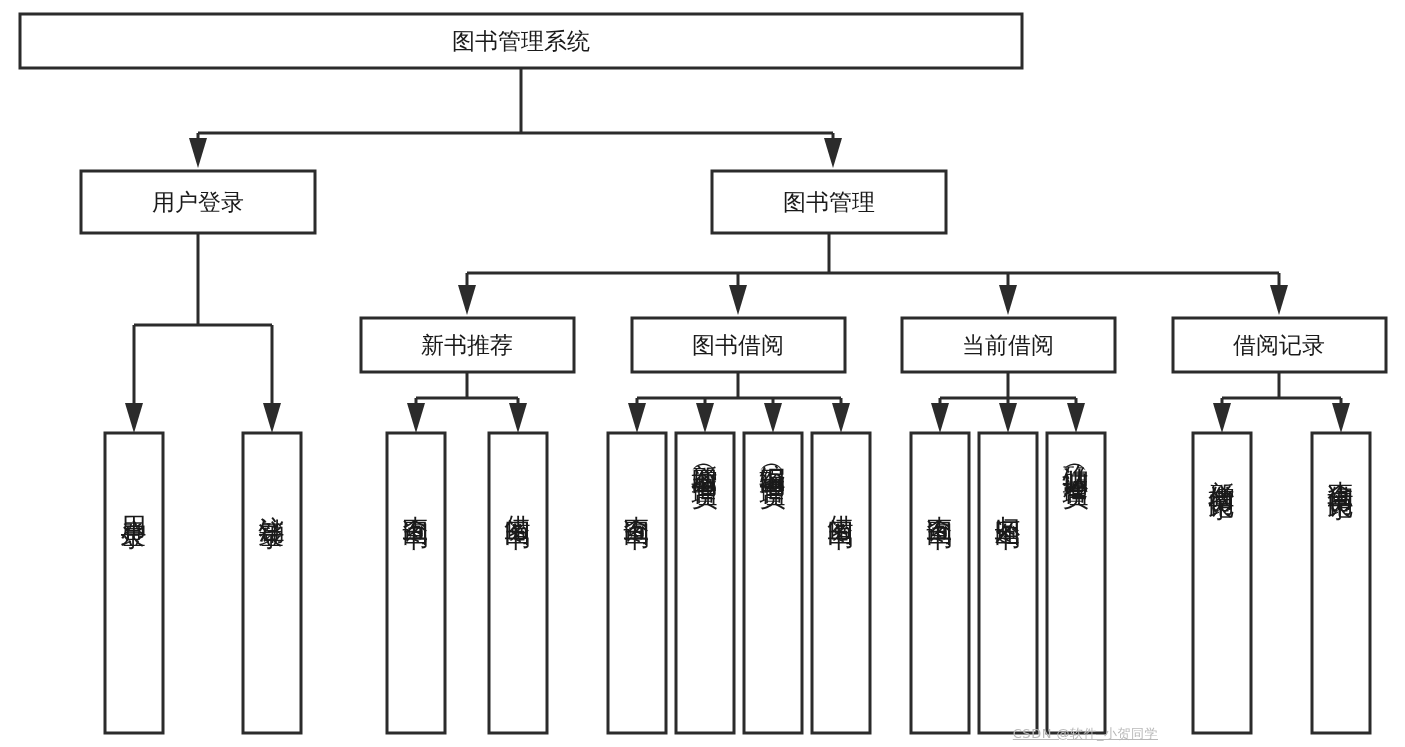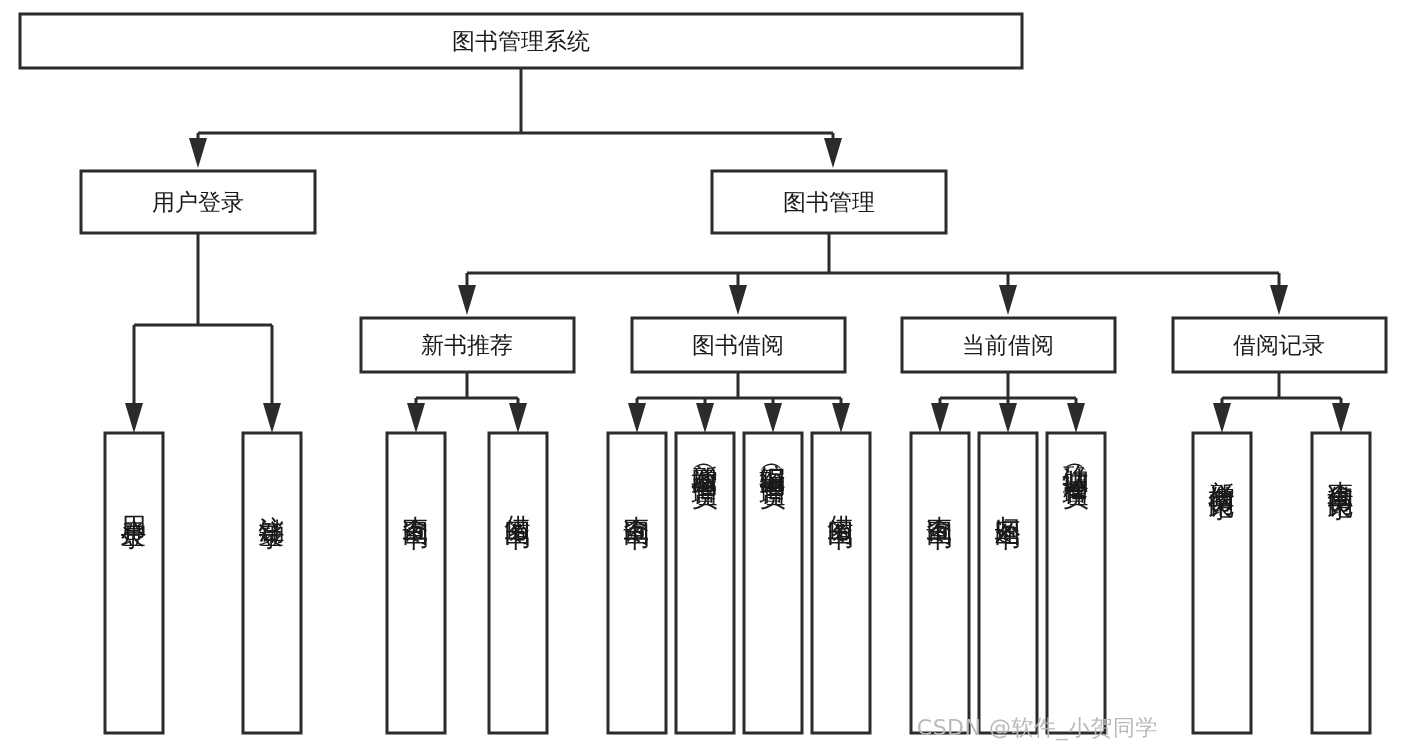--- a/index.html
+++ b/index.html
@@ -69,25 +69,26 @@
     letter-spacing: 3px;
     color: #1a1a1a;
     white-space: nowrap;
     text-align: center;
   }
   #watermark {
     position: absolute;
     right: 6px;
     bottom: 4px;
     font-family: "DejaVu Sans", "Liberation Sans", sans-serif;
-    font-size: 22px;
+    font-size: 13px;
     color: #b9b9b9;
     letter-spacing: 0.5px;
     white-space: nowrap;
     user-select: none;
+    text-decoration: underline;
   }
 </style>
 </head>
 <body>
 
 <div id="diagram-root">
 
   <svg id="tree-svg" viewBox="0 0 1405 747">
 
     <g>

